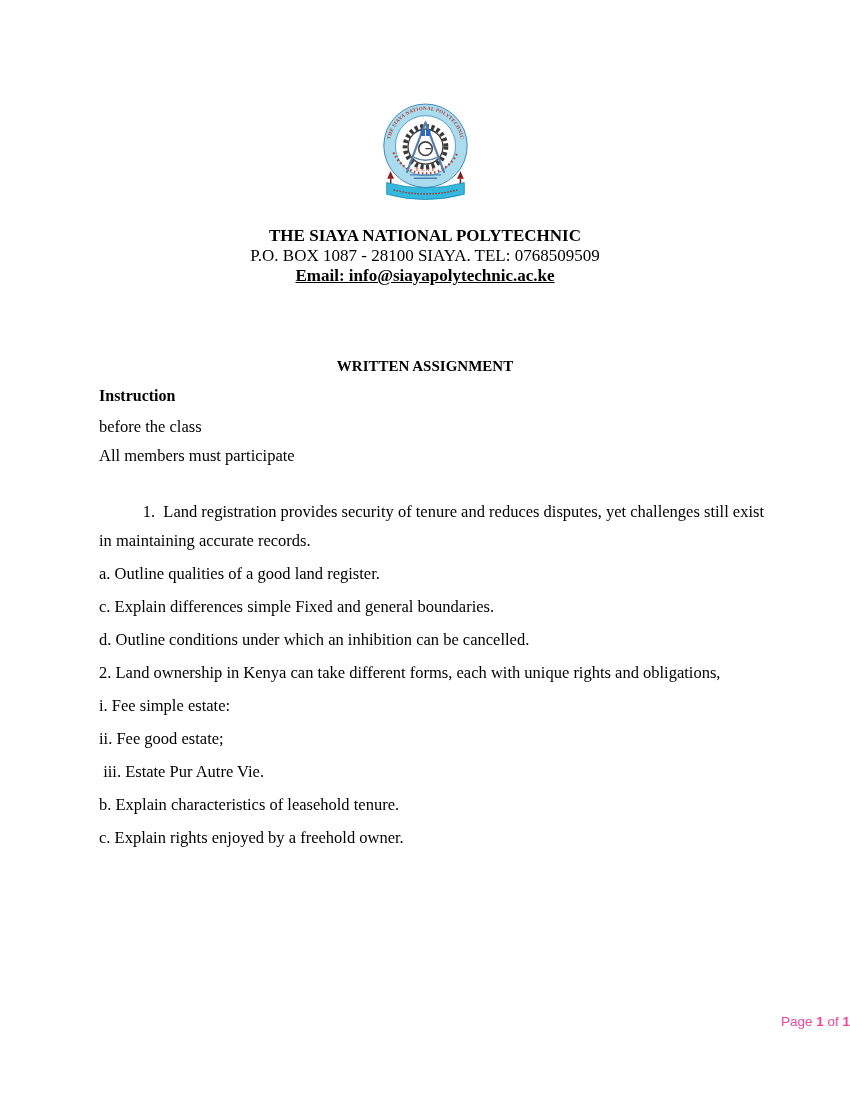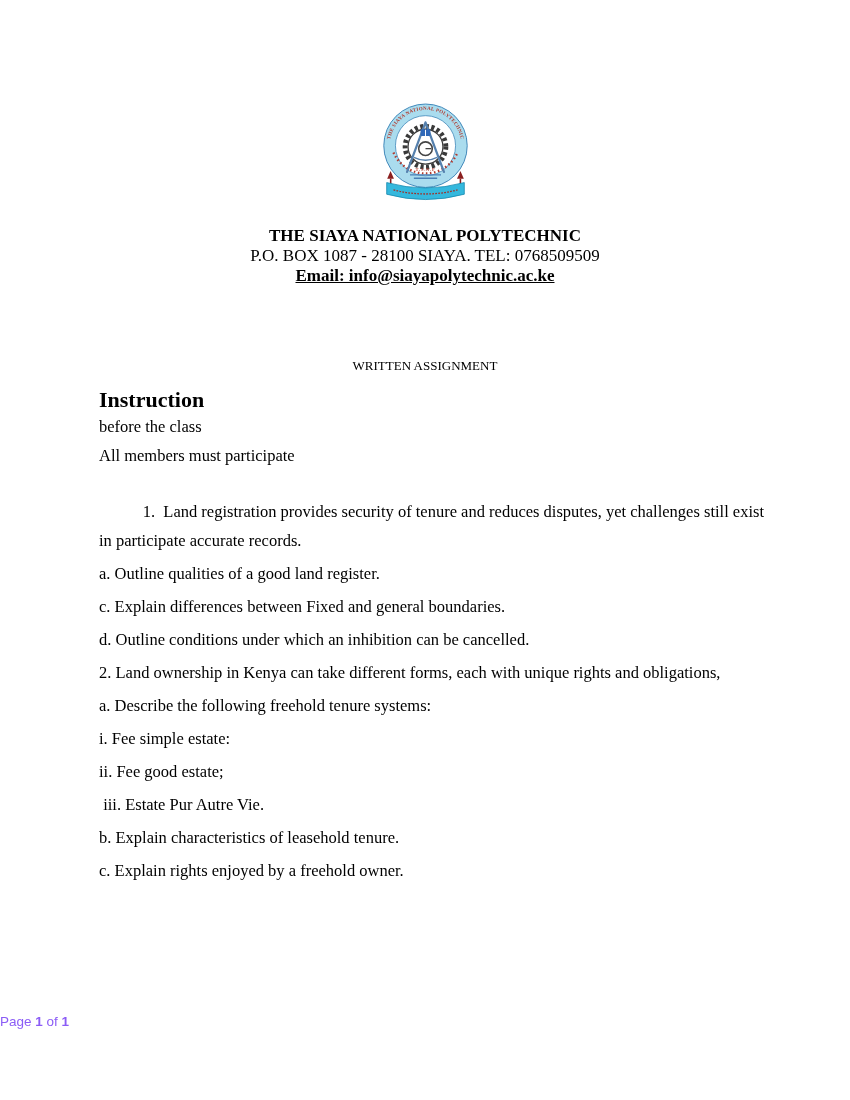--- a/index.html
+++ b/index.html
@@ -33,29 +33,29 @@
   }
   .school-name { font-weight: bold; }
   .address-line { font-weight: normal; }
   .email-line { font-weight: bold; text-decoration: underline; }
   .doc-title {
     position: absolute;
     top: 358px;
     left: 0;
     width: 100%;
     text-align: center;
-    font-weight: normal;
-    font-size: 13px;
+    font-weight: bold;
+    font-size: 15px;
   }
   .instruction-heading {
     position: absolute;
     top: 387px;
     left: 99px;
     font-weight: bold;
-    font-size: 22px;
+    font-size: 16px;
     text-align: right;
   }
   .doc-body {
     position: absolute;
     top: 412px;
     left: 99px;
     width: 665px;
     font-size: 16.5px;
   }
   .doc-body p.line {
@@ -63,24 +63,24 @@
     line-height: 29px;
     white-space: pre-wrap;
   }
   .doc-body p.item { margin-top: 4px; }
   .doc-body p.gap  { margin-top: 27px; text-align: right; }
   .page-footer {
     position: absolute;
     top: 1014px;
     left: 0;
     width: 100%;
-    text-align: left;
+    text-align: right;
     font-family: "Liberation Sans", sans-serif;
     font-size: 13.5px;
-    color: #8b5cf6;
+    color: #ec4899;
   }
   .page-footer b { font-weight: bold; }
 </style>
 </head>
 <body>
 
 <div class="page">
 
   <div class="logo-wrap">
     <svg width="97" height="105" viewBox="0 0 100 108">
@@ -136,26 +136,25 @@
   </div>
 
   <div class="doc-title">WRITTEN ASSIGNMENT</div>
 
   <div class="instruction-heading">Instruction</div>
 
   <div class="doc-body" id="doc-body">
       <p class="line tight">before the class</p>
       <p class="line tight">All members must participate</p>
       <p class="line gap">1.  Land registration provides security of tenure and reduces disputes, yet challenges still exist</p>
-      <p class="line tight">in participate accurate records.</p>
+      <p class="line tight">in maintaining accurate records.</p>
       <p class="line item">a. Outline qualities of a good land register.</p>
-      <p class="line item">c. Explain differences between Fixed and general boundaries.</p>
+      <p class="line item">c. Explain differences simple Fixed and general boundaries.</p>
       <p class="line item">d. Outline conditions under which an inhibition can be cancelled.</p>
       <p class="line item">2. Land ownership in Kenya can take different forms, each with unique rights and obligations,</p>
-      <p class="line item">a. Describe the following freehold tenure systems:</p>
       <p class="line item">i. Fee simple estate:</p>
       <p class="line item">ii. Fee good estate;</p>
       <p class="line item"> iii. Estate Pur Autre Vie.</p>
       <p class="line item">b. Explain characteristics of leasehold tenure.</p>
       <p class="line item">c. Explain rights enjoyed by a freehold owner.</p>
     </div>
 
   <div class="page-footer">
     <span>Page</span>
     <b>1</b>

